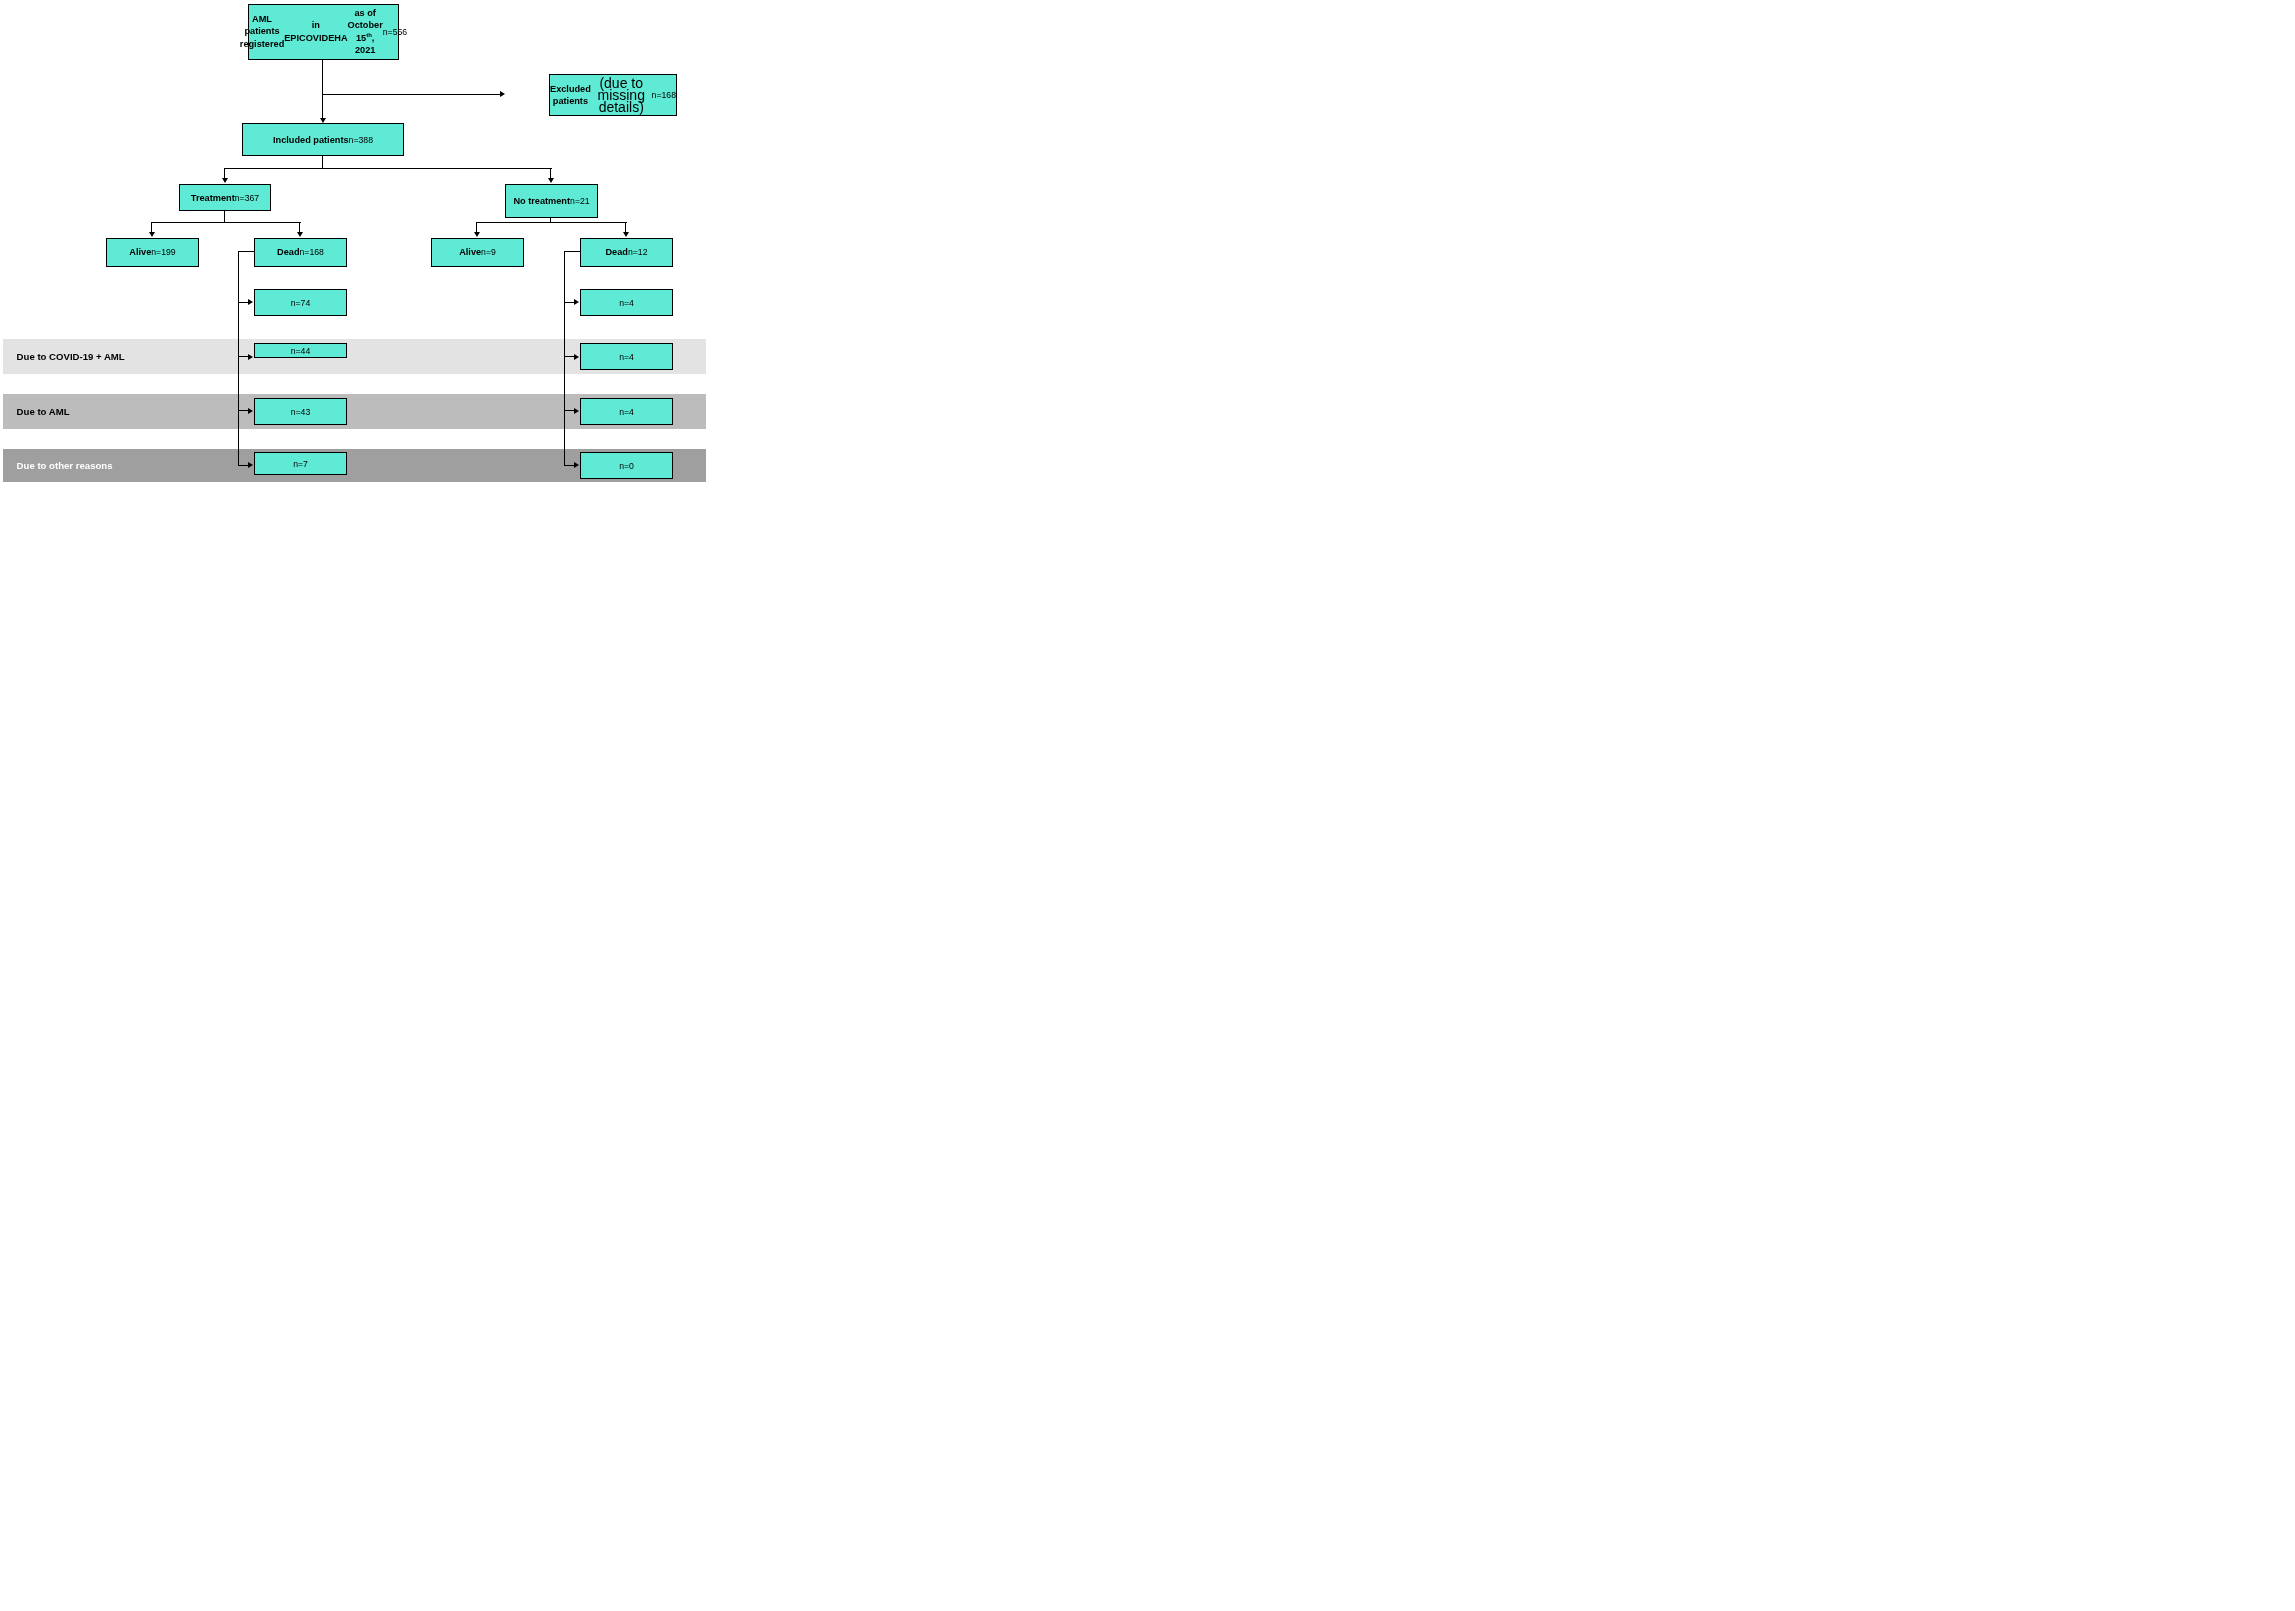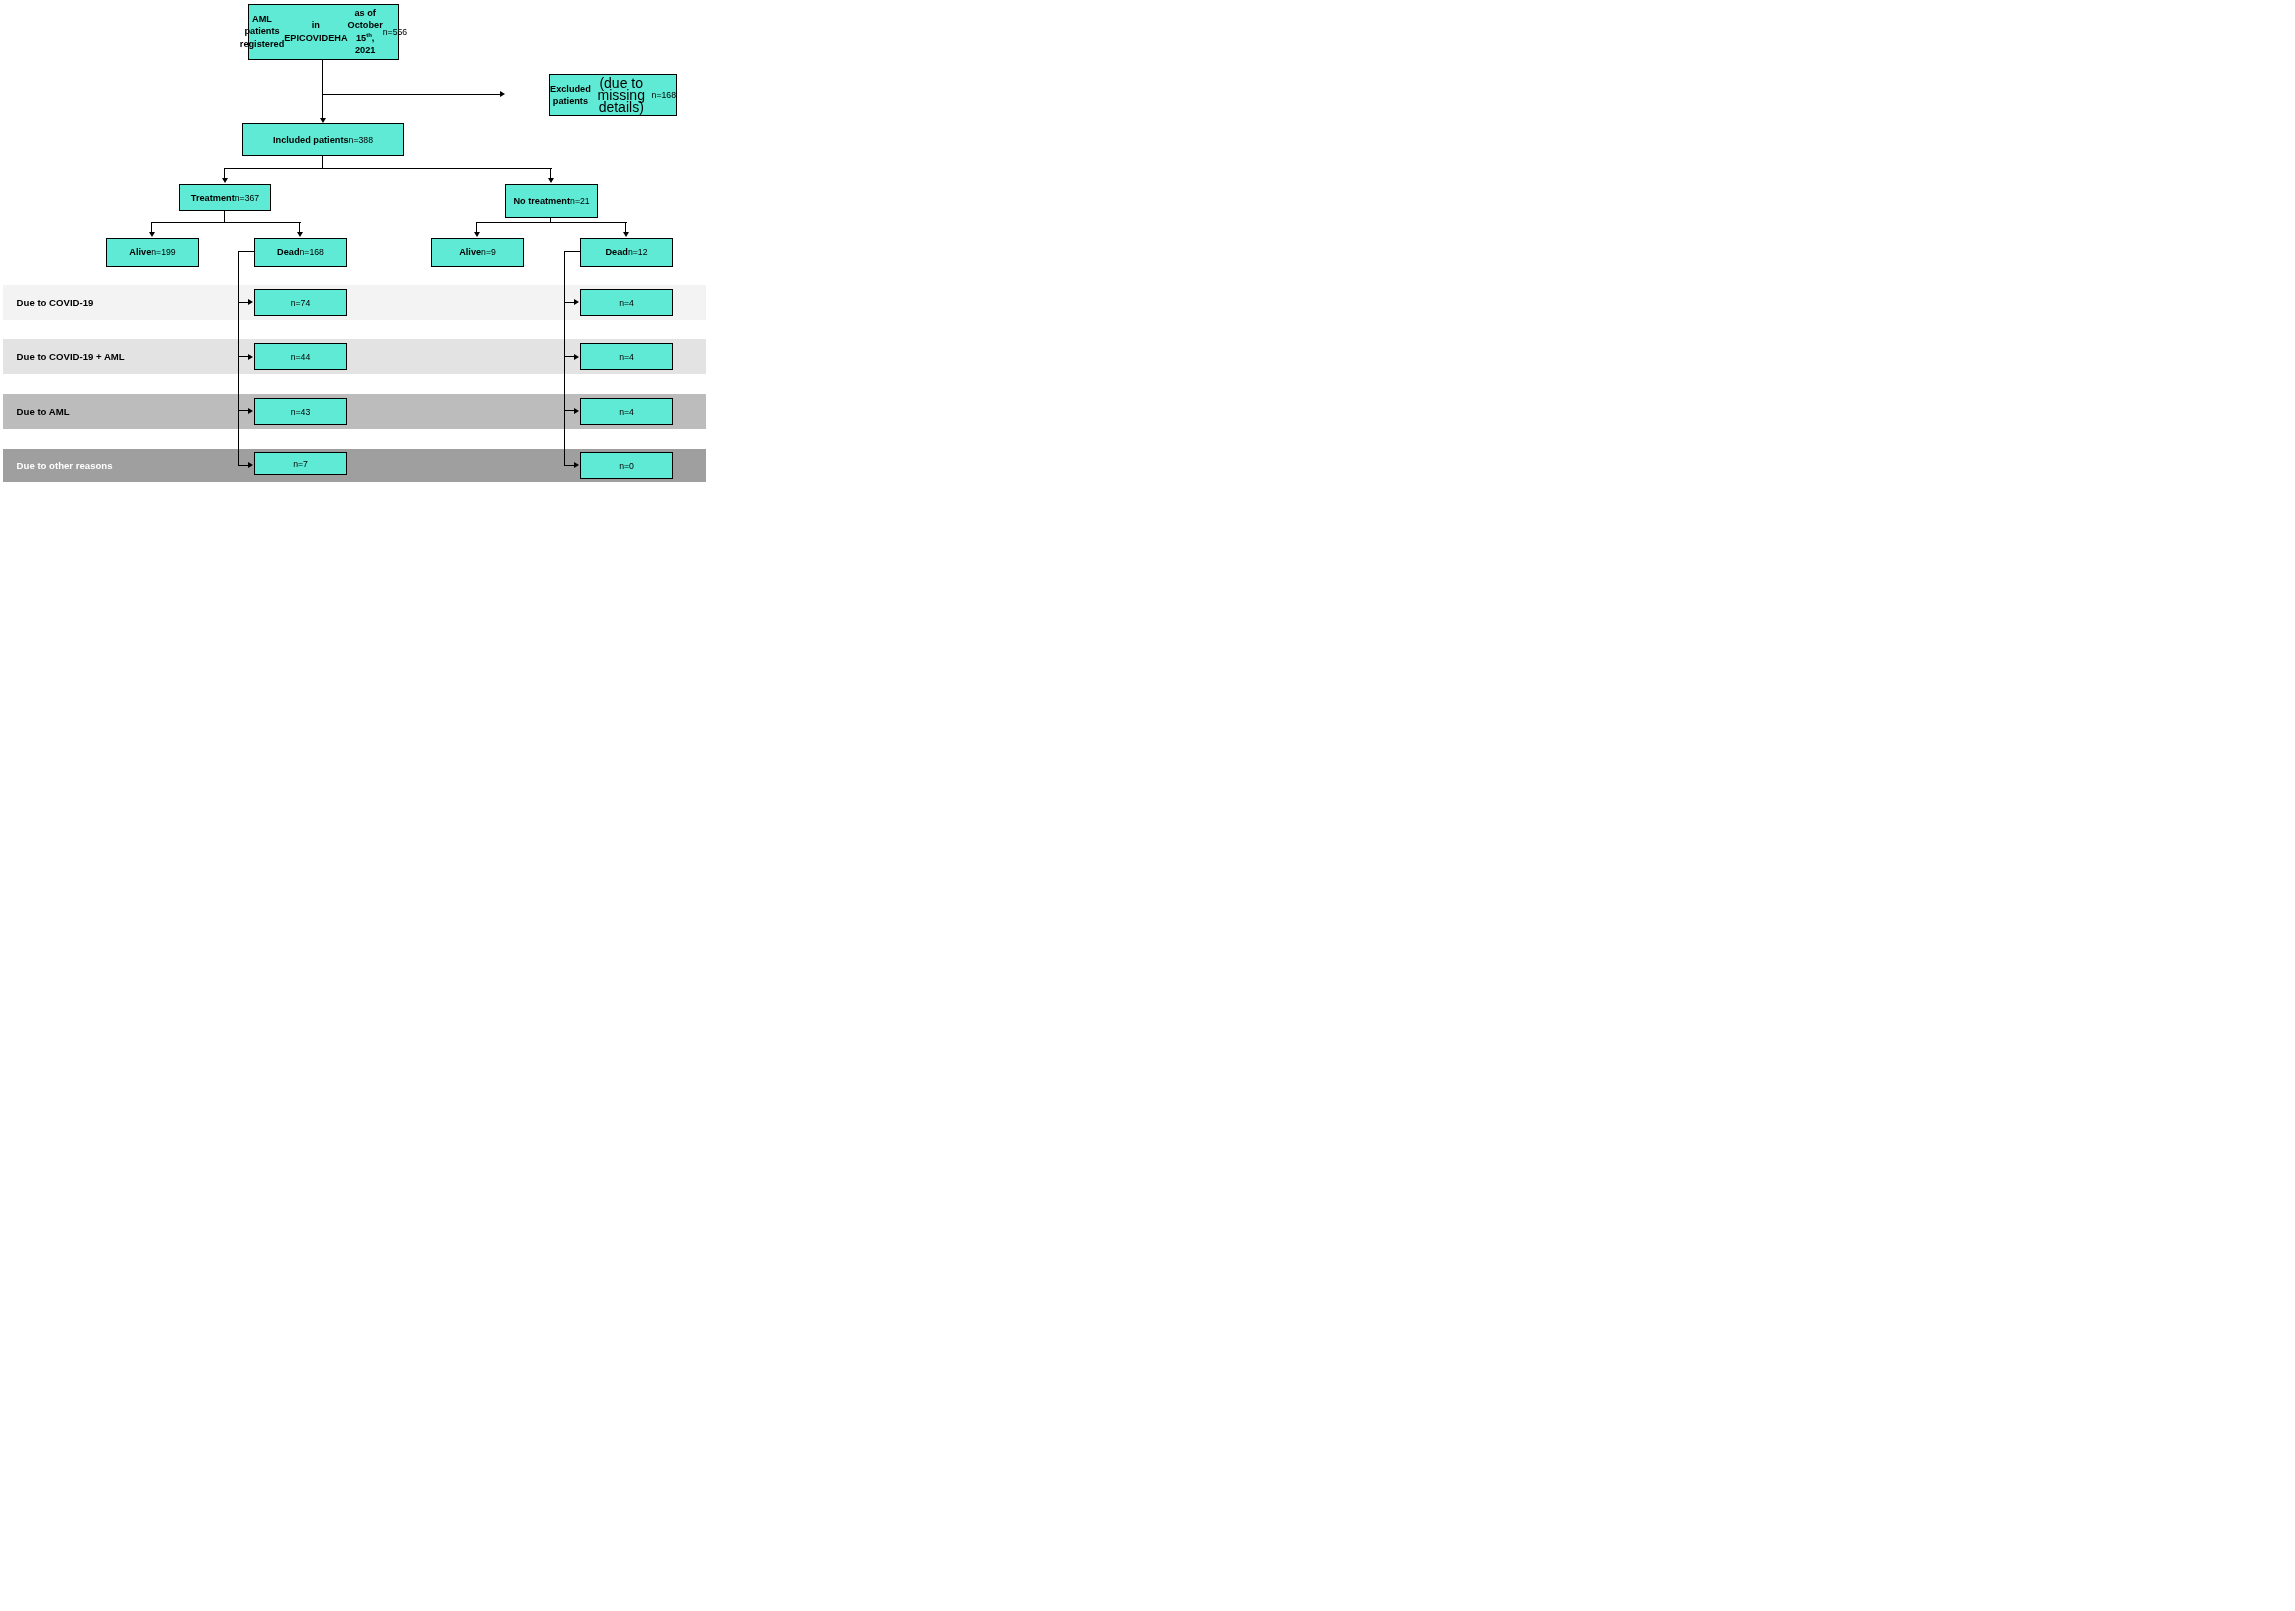--- a/index.html
+++ b/index.html
@@ -41,23 +41,20 @@
     position: absolute; width: 0; height: 0;
     border-top: 3.2px solid transparent; border-bottom: 3.2px solid transparent;
     border-left: 5.5px solid #000;
   }
 </style>
 </head>
 <body>
 
 <div id="canvas">
 
-  <div class="band" style="top: 285px; height: 35px; background-color: rgb(243, 243, 243);">
-    <div class="band-label" style="color: rgb(0, 0, 0);">Due to COVID-19</div>
-  </div>
   <div class="band" style="top: 339px; height: 35px; background-color: rgb(227, 227, 227);">
     <div class="band-label" style="color: rgb(0, 0, 0);">Due to COVID-19 + AML</div>
   </div>
   <div class="band" style="top: 394px; height: 35px; background-color: rgb(188, 188, 188);">
     <div class="band-label" style="color: rgb(0, 0, 0);">Due to AML</div>
   </div>
   <div class="band" style="top: 449px; height: 33px; background-color: rgb(159, 159, 159);">
     <div class="band-label" style="color: rgb(255, 255, 255);">Due to other reasons</div>
   </div>
 
@@ -153,21 +150,21 @@
   </div>
 
   <div class="fbox" style="left:580px; top:238px; width:93px; height:28.5px;">
     <div class="t">Dead</div>
     <div class="n">n=12</div>
   </div>
 
   <div class="fbox" style="left:254px; top:289px; width:93px; height:27px;">
     <div class="n">n=74</div>
   </div>
-  <div class="fbox" style="left:254px; top:343px; width:93px; height:27px;">
+  <div class="fbox" style="left:254px; top:343px; width:93px; height:15px;">
     <div class="n">n=44</div>
   </div>
   <div class="fbox" style="left:254px; top:398px; width:93px; height:27px;">
     <div class="n">n=43</div>
   </div>
   <div class="fbox" style="left:254px; top:452px; width:93px; height:23px;">
     <div class="n">n=7</div>
   </div>
 
   <div class="fbox" style="left:580px; top:289px; width:93px; height:27px;">

